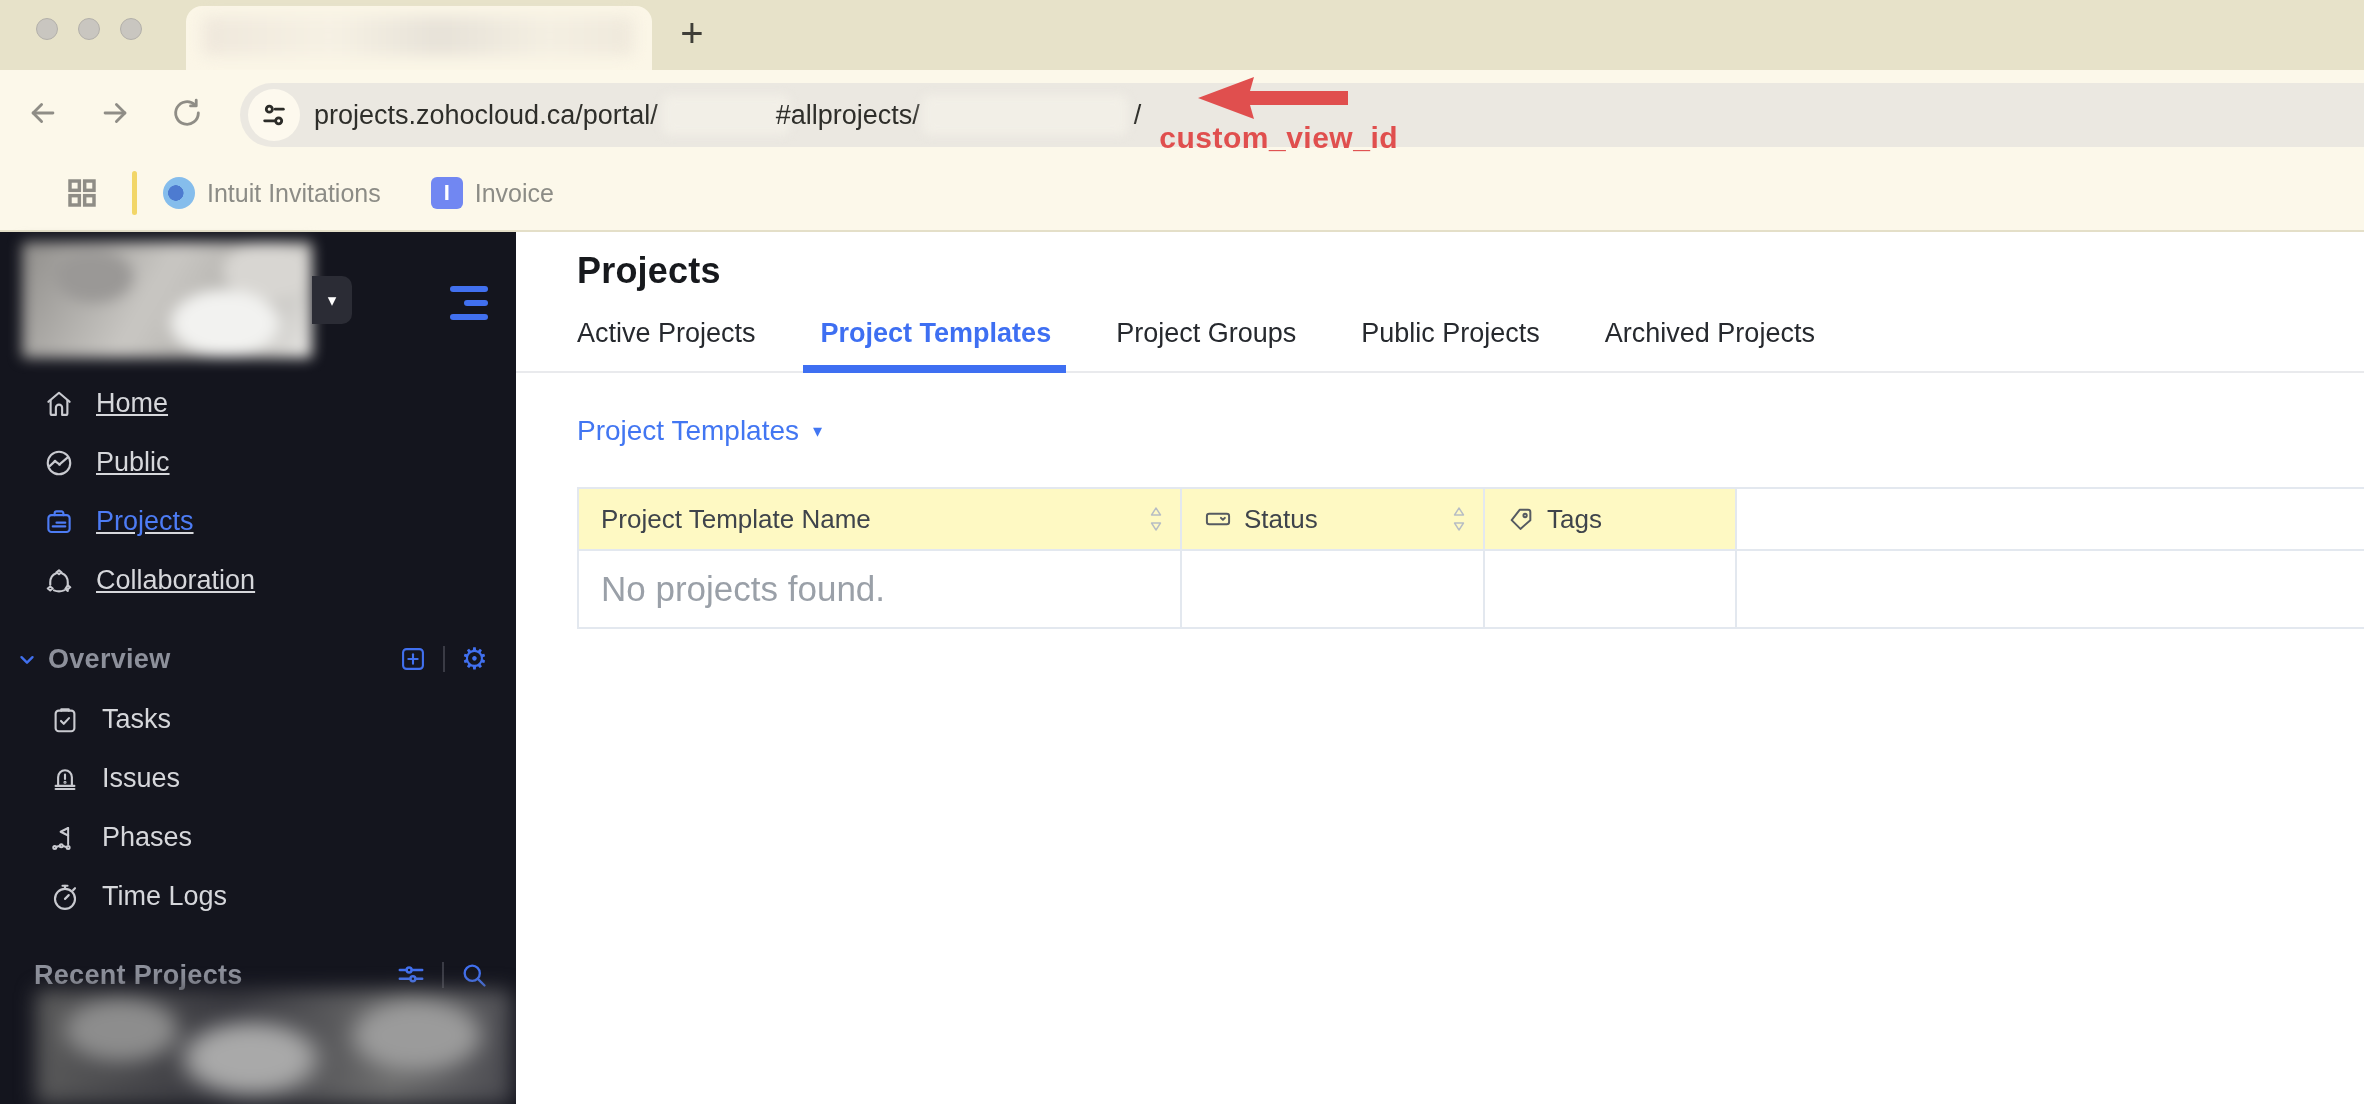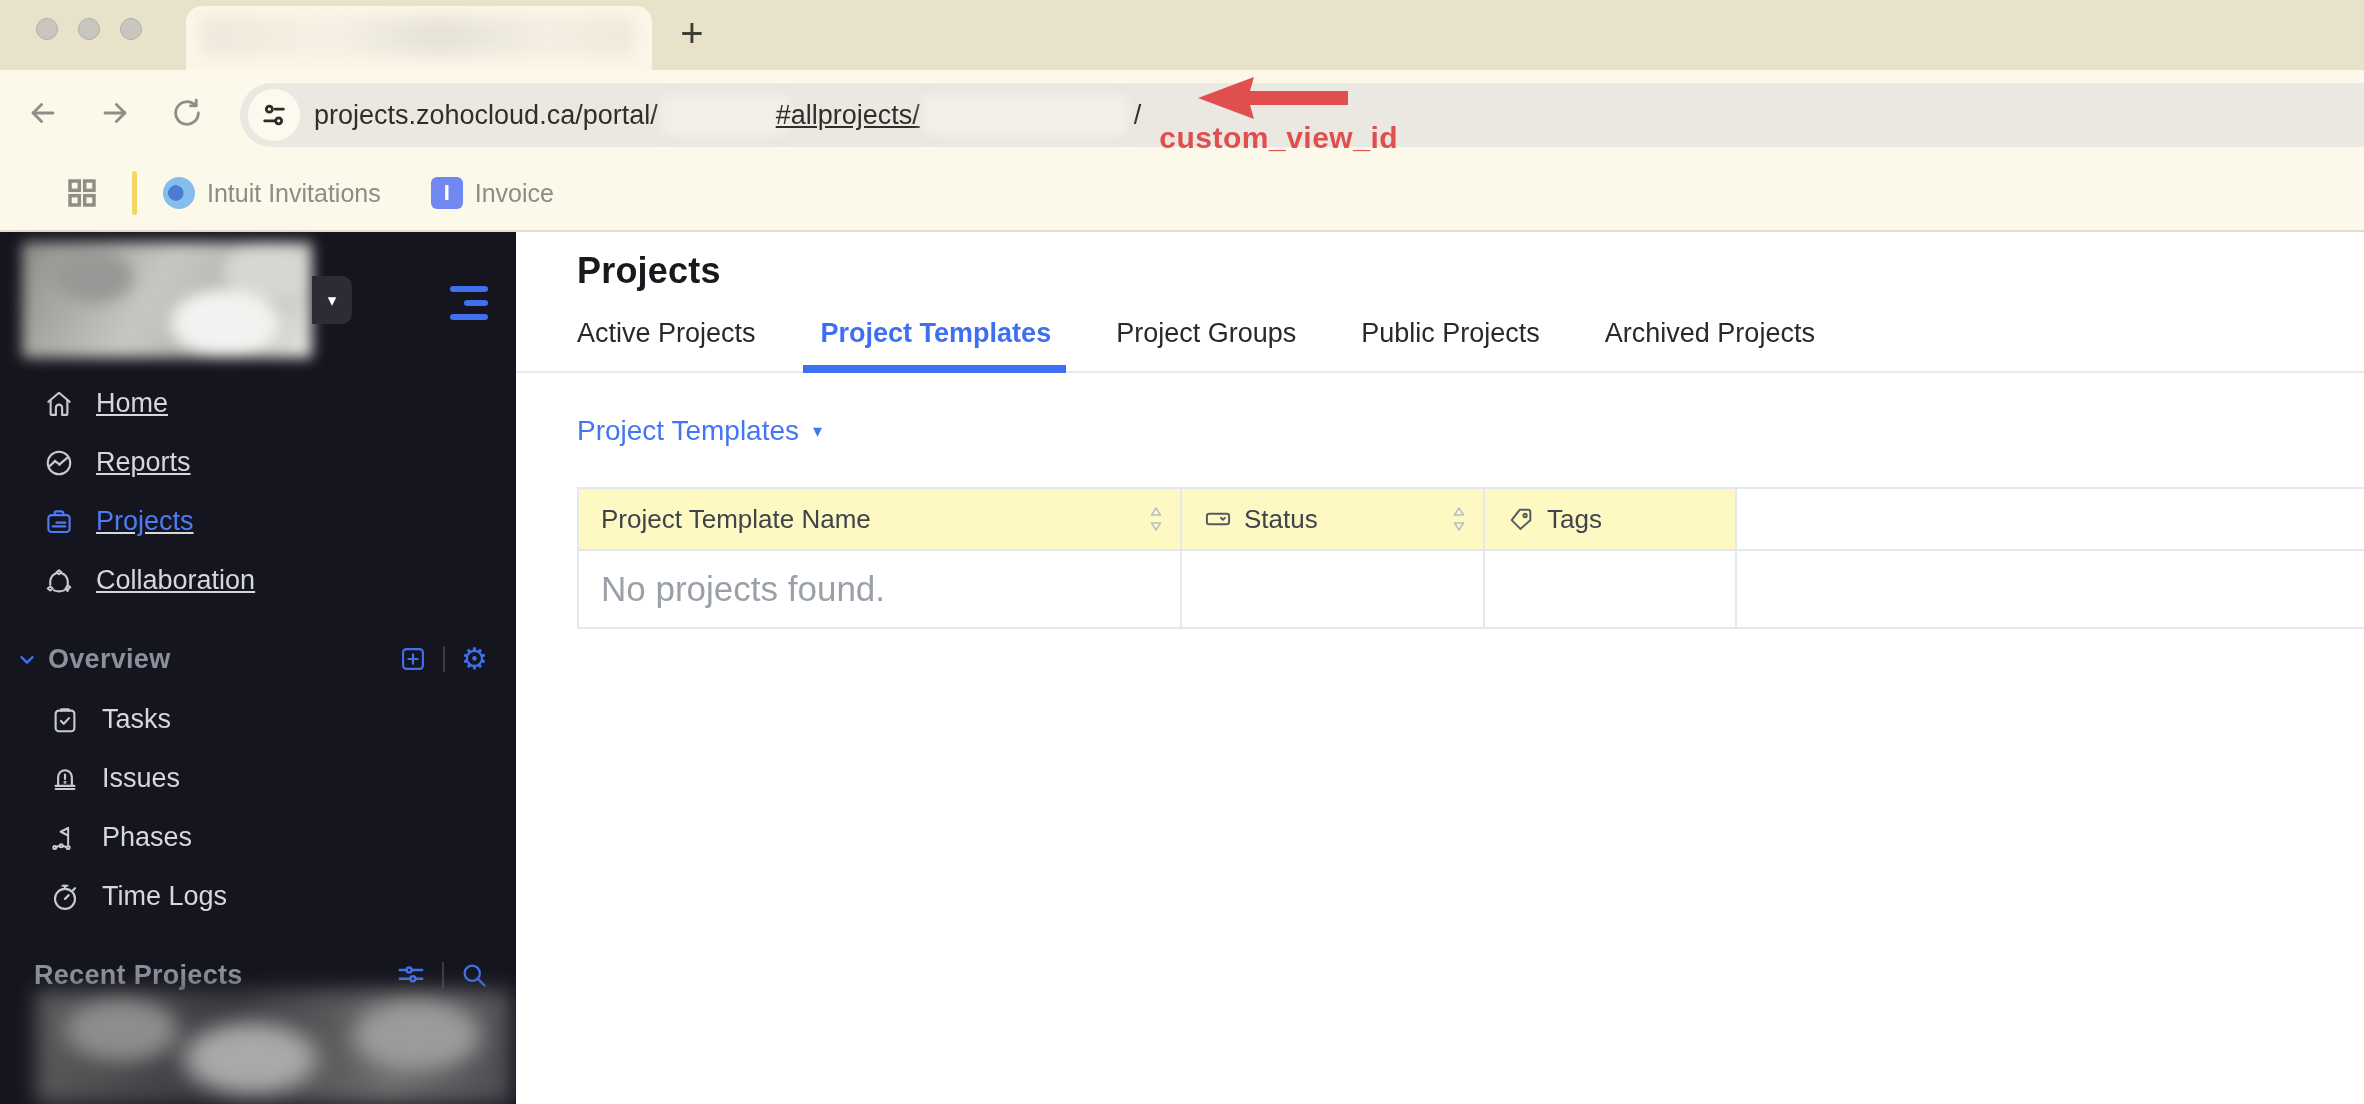--- a/index.html
+++ b/index.html
@@ -20,21 +20,21 @@
   .toolbar { position:absolute; left:0; top:70px; width:100%; height:86px; background:#fcf8ea;padding-left:48px; }
   .nav-ic { position:absolute; top:0; height:86px; display:flex; align-items:center; color:#8f8d86; }
   .urlpill { position:absolute; left:240px; top:13px; height:64px; right:0; background:#ebe8e1;
     border-radius:32px 0 0 32px; display:flex; align-items:center; }
   .sitechip { width:52px; height:52px; border-radius:50%; background:#fdf9ee; margin-left:8px;
     display:flex; align-items:center; justify-content:center; flex:none; }
   .urltext { display:flex; align-items:center; margin-left:14px; font-size:27px; color:#2e2e2a; white-space:nowrap; }
   .blurseg { height:40px; border-radius:8px; background:#f2efe7; filter:blur(5px); flex:none; }
   .blur1 { width:128px; margin:0 2px 0 4px; }
   .blur2 { width:206px; margin:0 6px 0 2px; position:relative; z-index:2; }
-  .hashseg { position:relative; z-index:1; margin-left:-16px;text-decoration:underline; }
+  .hashseg { position:relative; z-index:1; margin-left:-16px; }
   .annot { display:flex; align-items:center; margin-left:6px;flex-direction:column; }
   .annot-label { font-size:30px; font-weight:bold; color:#e04f4e; margin-left:12px; letter-spacing:0.5px; }
 
   .bookmarks { position:absolute; left:0; top:156px; width:100%; height:76px; background:#fcf8ea;
     border-bottom:2px solid #e4dfc8; display:flex; align-items:center;padding-left:44px; }
   .bm-divider { width:5px; height:44px; background:#f2d668; border-radius:3px; margin:0 26px 0 34px; }
   .bm-item { display:flex; align-items:center; margin-right:50px; }
   .bm-label { font-size:25px; color:#8c8c86; margin-left:12px; }
   .fav-intuit { width:32px; height:32px; border-radius:50%;
     background:radial-gradient(circle at 40% 50%, #4d7bd0 0 30%, #85bdec 32% 100%); }
@@ -216,21 +216,21 @@
         </div>
         <div class="nav-item">
           <span class="ic">
             <svg width="30" height="30" viewBox="0 0 24 24" fill="none" stroke="currentColor" stroke-width="1.7" stroke-linecap="round" stroke-linejoin="round">
                 <circle cx="12" cy="12" r="9"></circle>
                 <path d="M4.5 14.5l4.3-4 3.6 2.6 6.6-5.6"></path>
                 <circle cx="8.8" cy="10.5" r="1.1" fill="currentColor" stroke="none"></circle>
                 <circle cx="12.4" cy="13.1" r="1.1" fill="currentColor" stroke="none"></circle>
               </svg>
           </span>
-          <span>Reports</span>
+          <span>Public</span>
         </div>
         <div class="nav-item active">
           <span class="ic">
             <svg width="30" height="30" viewBox="0 0 24 24" fill="none" stroke="currentColor" stroke-width="1.7" stroke-linecap="round" stroke-linejoin="round">
                 <rect x="3.5" y="6.5" width="17" height="13.5" rx="2.5"></rect>
                 <path d="M8.5 6.5V5a1.5 1.5 0 0 1 1.5-1.5h4A1.5 1.5 0 0 1 15.5 5v1.5"></path>
                 <path d="M10 12.5h7"></path>
                 <path d="M7 15.5h10"></path>
               </svg>
           </span>

